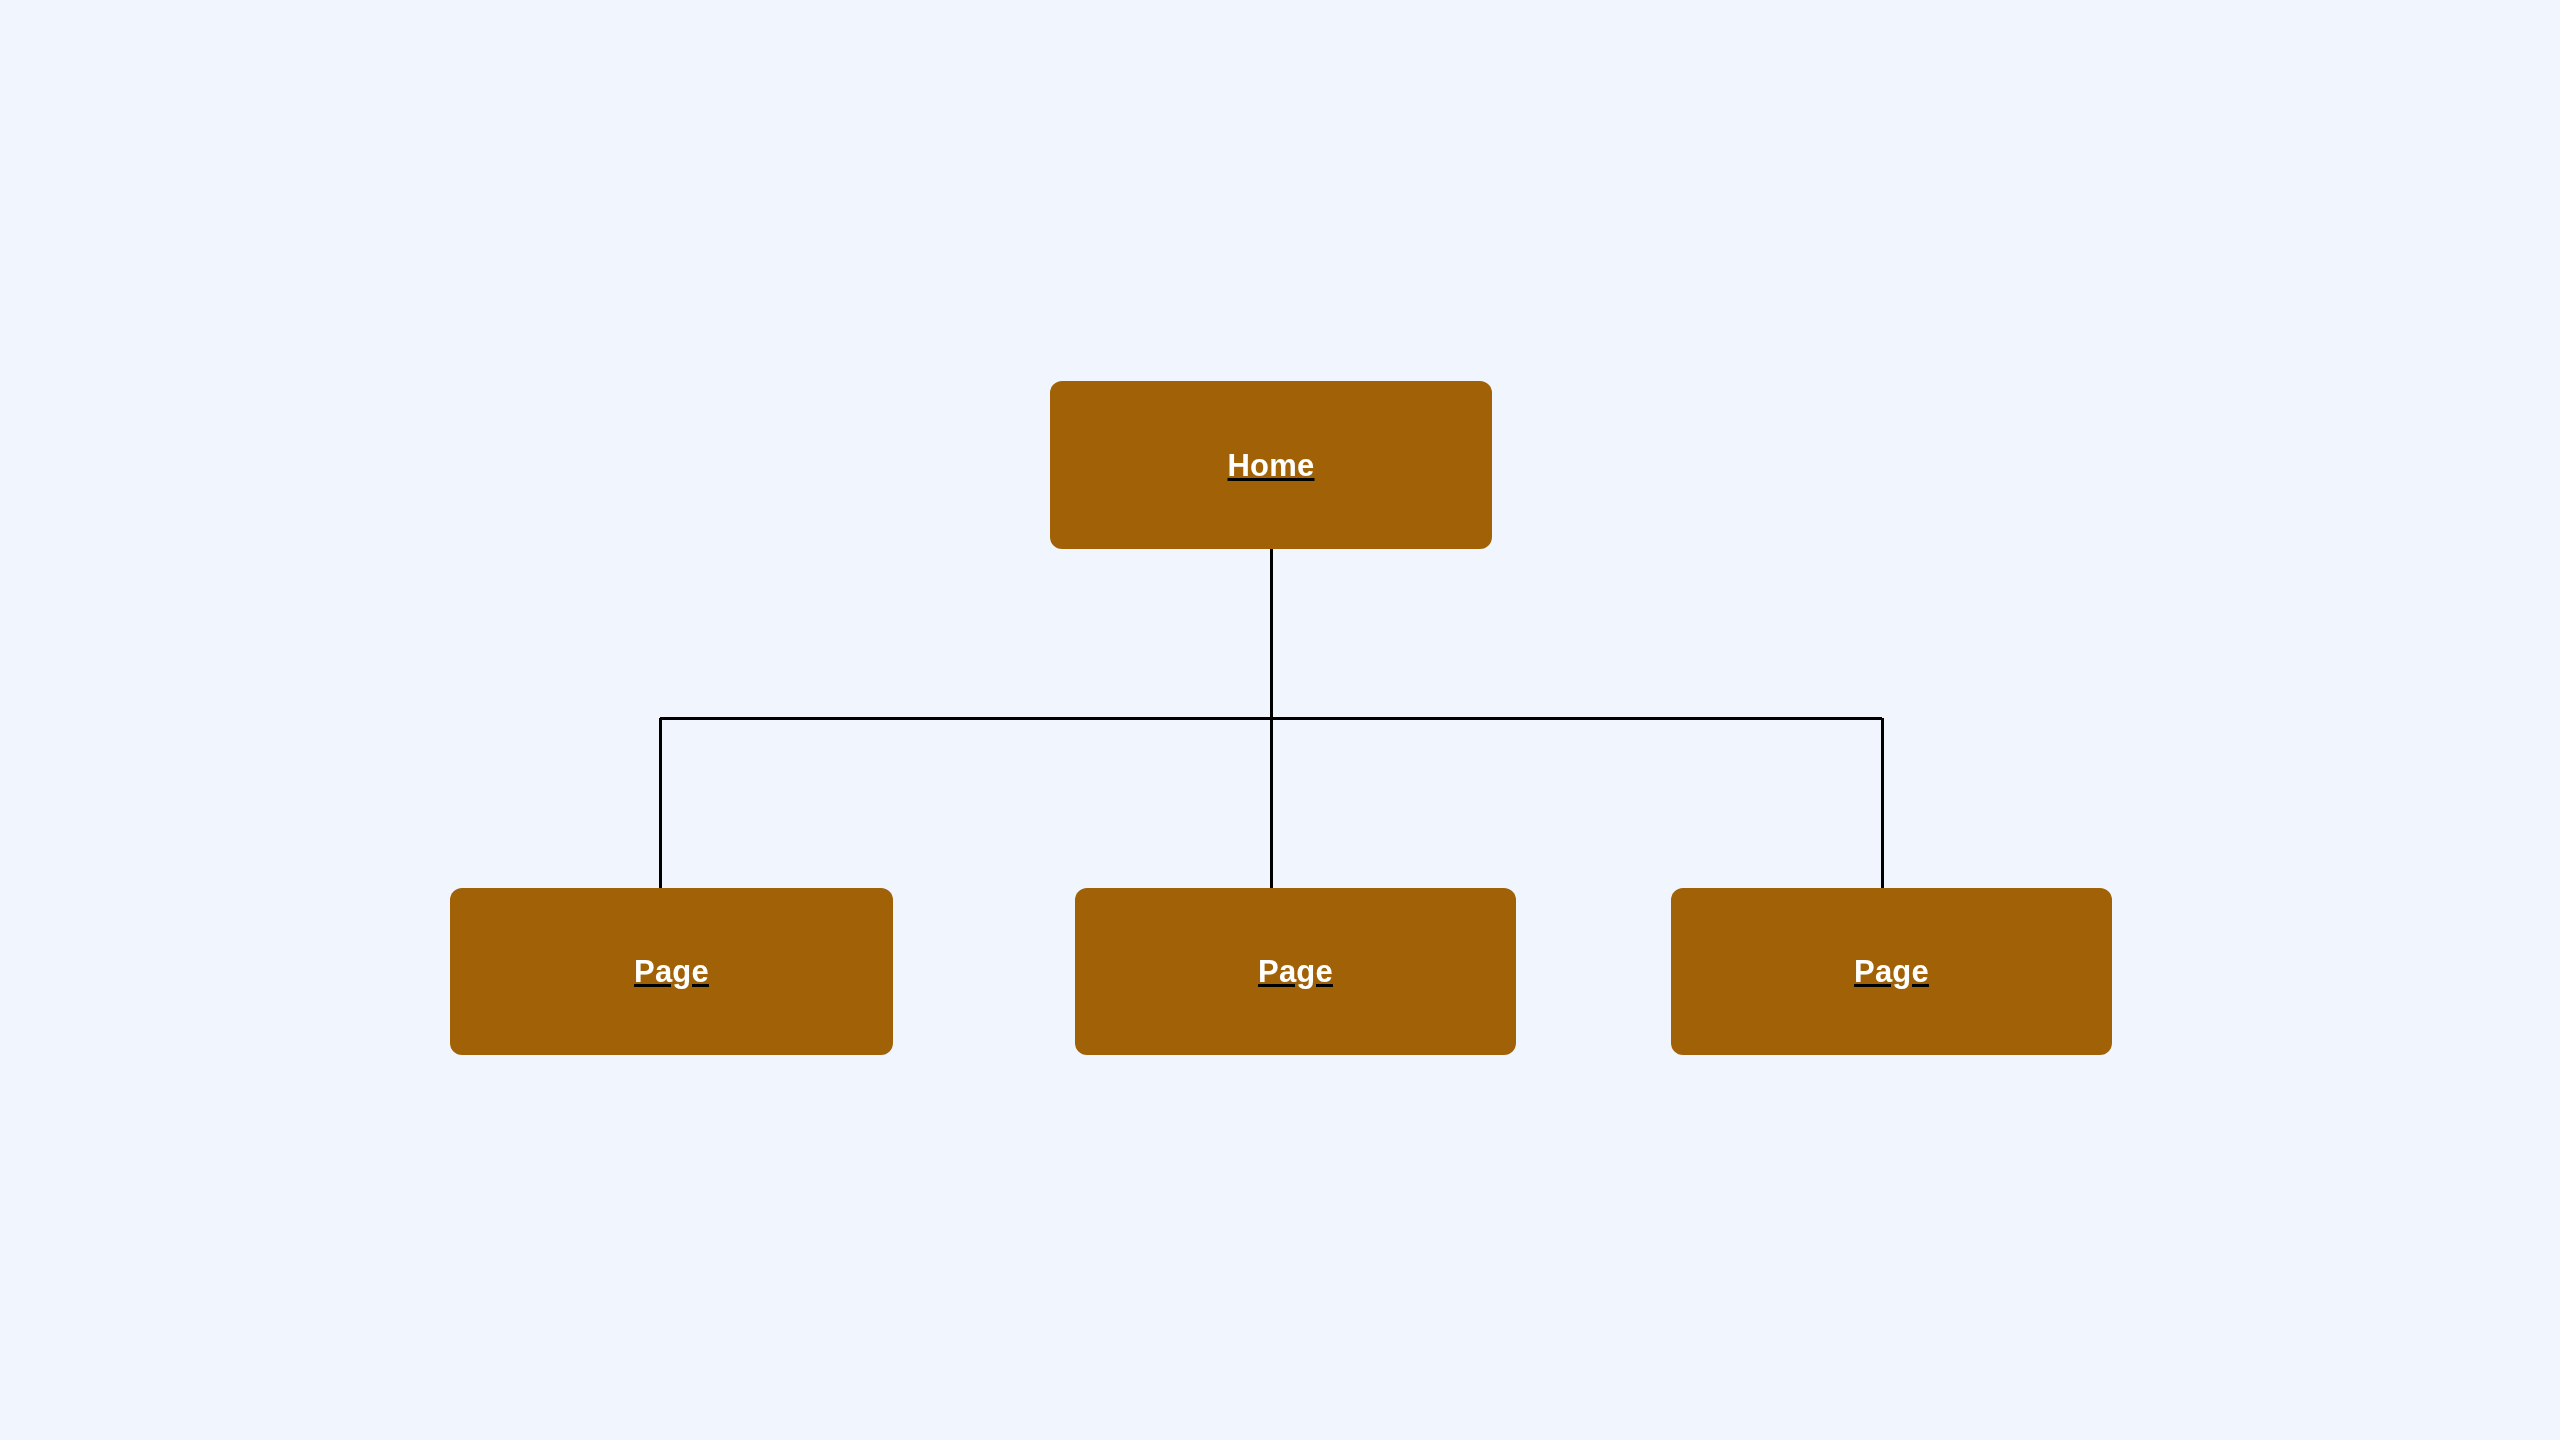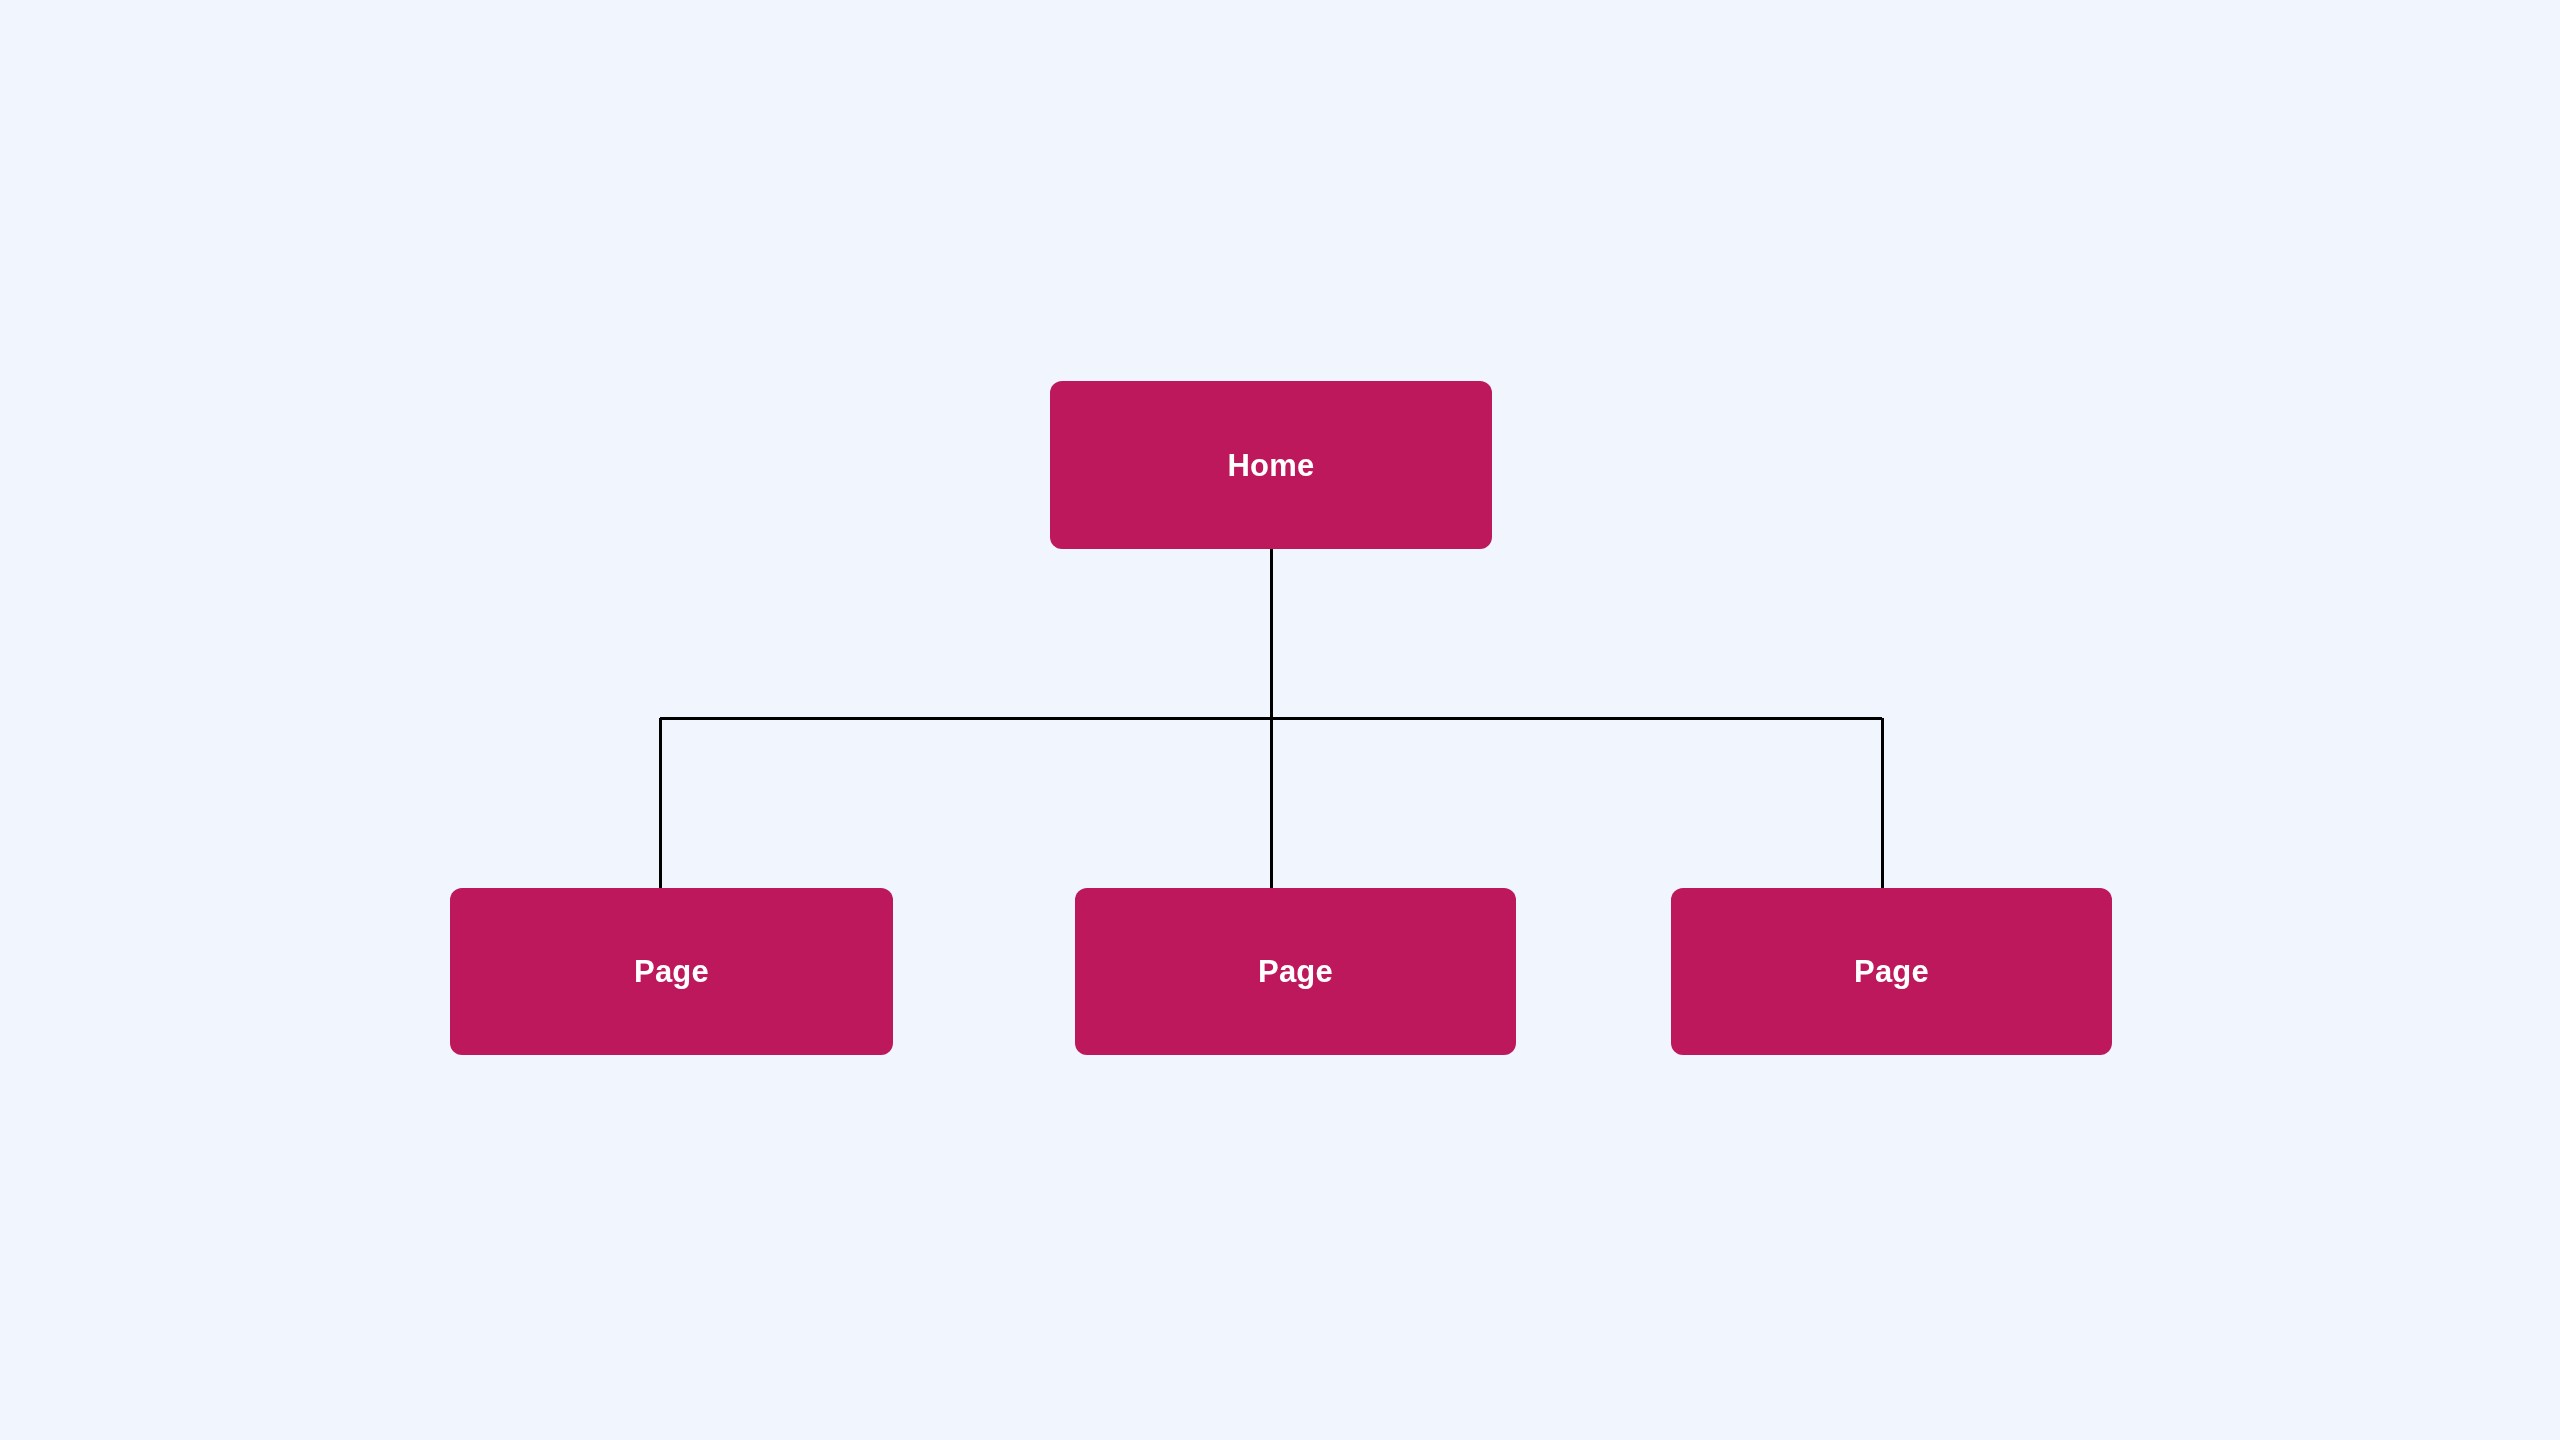--- a/index.html
+++ b/index.html
@@ -27,22 +27,23 @@
     height: 1440px;
     pointer-events: none;
   }
   .node {
     position: absolute;
     box-sizing: border-box;
     display: flex;
     align-items: center;
     justify-content: center;
     border-radius: 12px;
-    background: #be185d;
+    background: #a16207;
     z-index: 2;
+    text-decoration: underline;
   }
   .node-label {
     color: #ffffff;
     font-weight: bold;
     font-size: 31px;
     line-height: 1;
     letter-spacing: 0.2px;
     white-space: nowrap;
     -webkit-font-smoothing: antialiased;
   }

